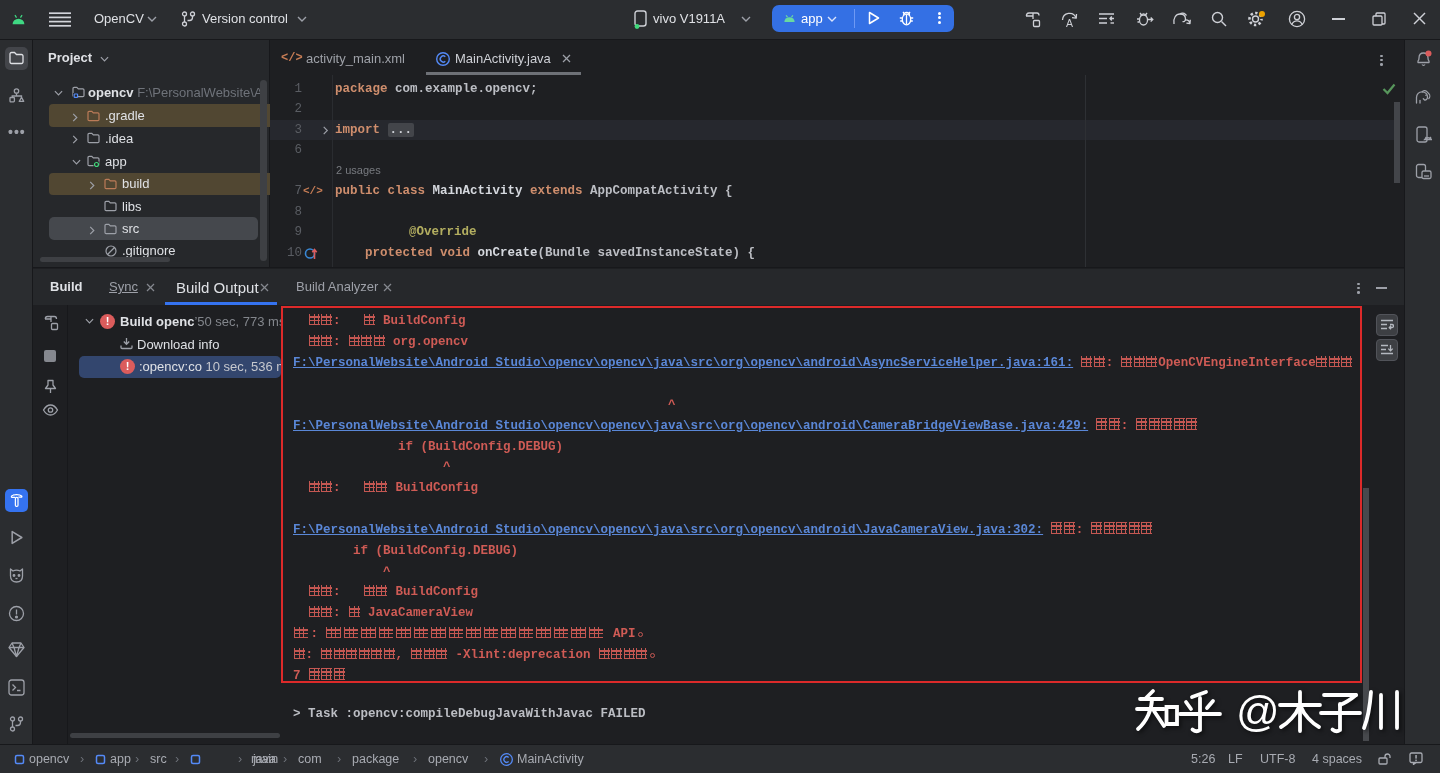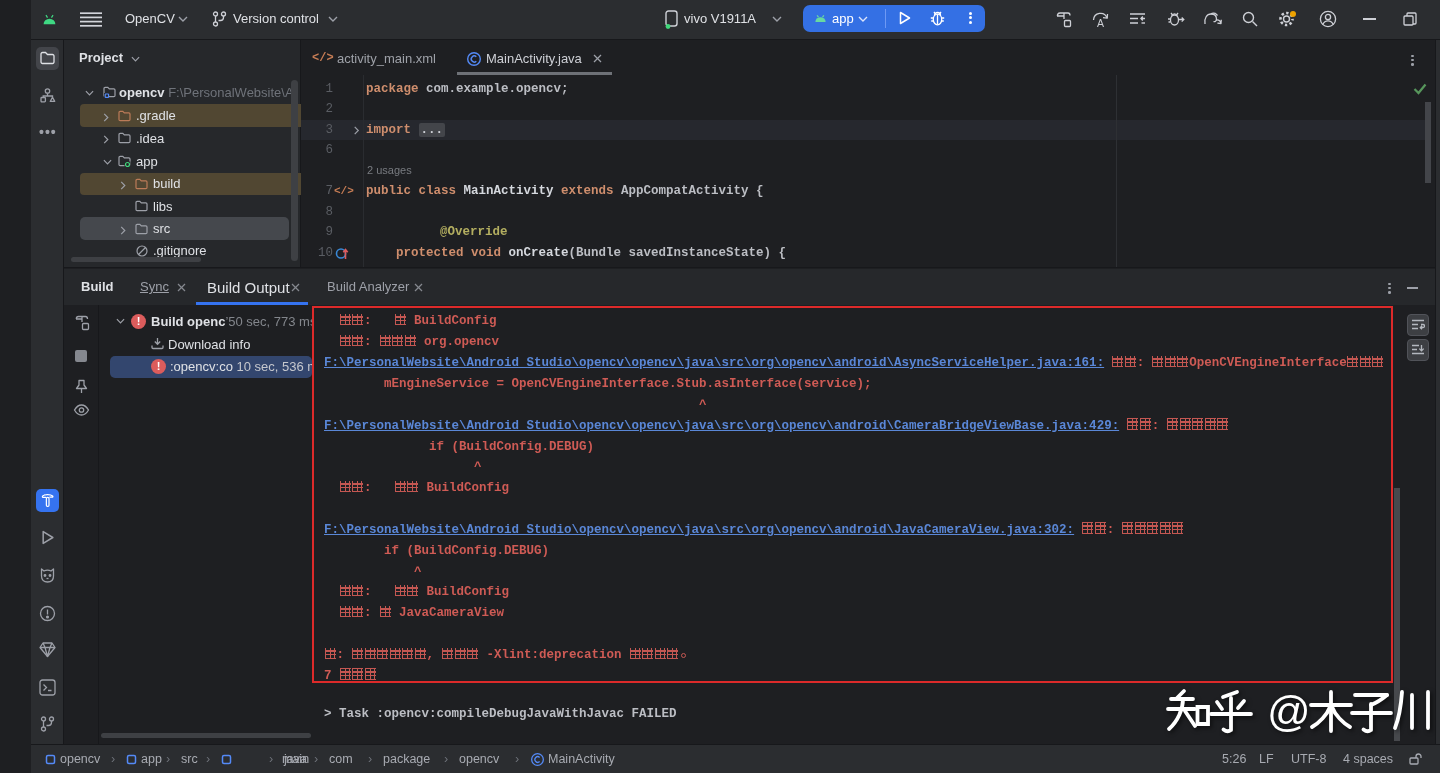--- a/index.html
+++ b/index.html
@@ -1,19 +1,19 @@
 <!DOCTYPE html>
 <html><head>
 <meta charset="utf-8">
 <style>
   * { margin:0; padding:0; box-sizing:border-box; }
   html,body { width:1440px; height:773px; overflow:hidden; background:#1e1f22;
     font-family:"Liberation Sans", sans-serif; }
   .abs { position:absolute; }
-  #app { position:relative; width:1336px; height:773px;margin-left:31px; }
+  #app { position:relative; width:1336px; height:773px; }
 
   
   #titlebar { left:0; top:0; width:1440px; height:40px; background:#2b2d30;
      border-bottom:1px solid #17181b; }
   .tbtext { color:#dfe1e5; font-size:13px; }
 
   
   #lstrip { left:0; top:40px; width:33px; height:704px; background:#2b2d30;
      border-right:1px solid #17181b; }
   #rstrip { left:1404px; top:40px; width:36px; height:704px; background:#2b2d30;
@@ -540,31 +540,31 @@
           <circle cx="8.5" cy="7" r="2.2"></circle>
         </g>
     </svg>
   </div>
 
   <div class="abs" style="left:281px;top:306px;width:1081px;height:377px;border:2.5px solid #dd2a2a;z-index:40;"></div>
 
   <div class="cl" style="top:311.4px">  <i class="z"></i><i class="z"></i>:   <i class="z"></i> BuildConfig</div>
   <div class="cl" style="top:332.2px">  <i class="z"></i><i class="z"></i>: <i class="z"></i><i class="z"></i><i class="z"></i> org.opencv</div>
   <div class="cl" style="top:353.1px"><span class="lnk">F:\PersonalWebsite\Android Studio\opencv\opencv\java\src\org\opencv\android\AsyncServiceHelper.java:161:</span> <i class="z"></i><i class="z"></i>: <i class="z"></i><i class="z"></i><i class="z"></i>OpenCVEngineInterface<i class="z"></i><i class="z"></i><i class="z"></i></div>
-  <div class="cl" style="top:373.9px">        mEngineService = OpenCVEngineInterface.Stub.asInterface(service);</div>
   <div class="cl" style="top:394.8px">                                                  ^</div>
   <div class="cl" style="top:415.6px"><span class="lnk">F:\PersonalWebsite\Android Studio\opencv\opencv\java\src\org\opencv\android\CameraBridgeViewBase.java:429:</span> <i class="z"></i><i class="z"></i>: <i class="z"></i><i class="z"></i><i class="z"></i><i class="z"></i><i class="z"></i></div>
   <div class="cl" style="top:436.5px">              if (BuildConfig.DEBUG)</div>
   <div class="cl" style="top:457.3px">                    ^</div>
   <div class="cl" style="top:478.2px">  <i class="z"></i><i class="z"></i>:   <i class="z"></i><i class="z"></i> BuildConfig</div>
   <div class="cl" style="top:519.9px"><span class="lnk">F:\PersonalWebsite\Android Studio\opencv\opencv\java\src\org\opencv\android\JavaCameraView.java:302:</span> <i class="z"></i><i class="z"></i>: <i class="z"></i><i class="z"></i><i class="z"></i><i class="z"></i><i class="z"></i></div>
   <div class="cl" style="top:540.7px">        if (BuildConfig.DEBUG)</div>
   <div class="cl" style="top:561.6px">            ^</div>
   <div class="cl" style="top:582.4px">  <i class="z"></i><i class="z"></i>:   <i class="z"></i><i class="z"></i> BuildConfig</div>
   <div class="cl" style="top:603.3px">  <i class="z"></i><i class="z"></i>: <i class="z"></i> JavaCameraView</div>
+  <div class="cl wide" style="top:624.1px"><i class="z"></i>: <i class="z"></i><i class="z"></i><i class="z"></i><i class="z"></i><i class="z"></i><i class="z"></i><i class="z"></i><i class="z"></i><i class="z"></i><i class="z"></i><i class="z"></i><i class="z"></i><i class="z"></i><i class="z"></i><i class="z"></i><i class="z"></i> API<span class="rng"></span></div>
   <div class="cl" style="top:645px"><i class="z"></i>: <i class="z"></i><i class="z"></i><i class="z"></i><i class="z"></i><i class="z"></i><i class="z"></i>, <i class="z"></i><i class="z"></i><i class="z"></i> -Xlint:deprecation <i class="z"></i><i class="z"></i><i class="z"></i><i class="z"></i><span class="rng"></span></div>
   <div class="cl" style="top:665.8px">7 <i class="z"></i><i class="z"></i><i class="z"></i></div>
   <div class="cl gry" style="top:704px">&gt; Task :opencv:compileDebugJavaWithJavac FAILED</div>
 
   <svg class="icon" style="left:1128px;top:686px;z-index:60;filter:drop-shadow(2px 2px 2px rgba(0,0,0,0.55));" width="272" height="52" viewBox="0 0 272 52">
     <g stroke="#ffffff" stroke-width="3.8" fill="none" stroke-linecap="round">
 
       <path d="M25 5 L18 12"></path>
       <path d="M12 13 H34"></path>
       <path d="M9 23 H36"></path>

